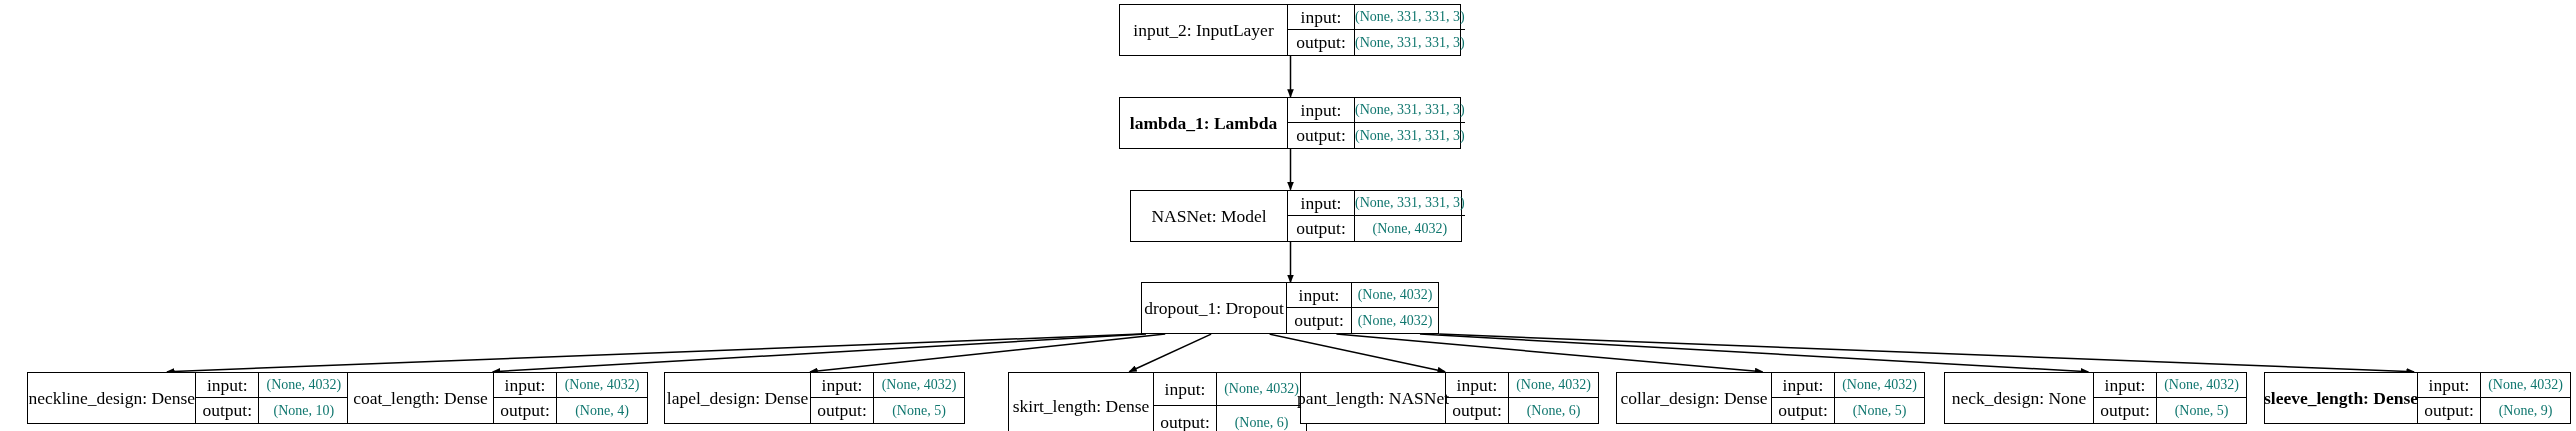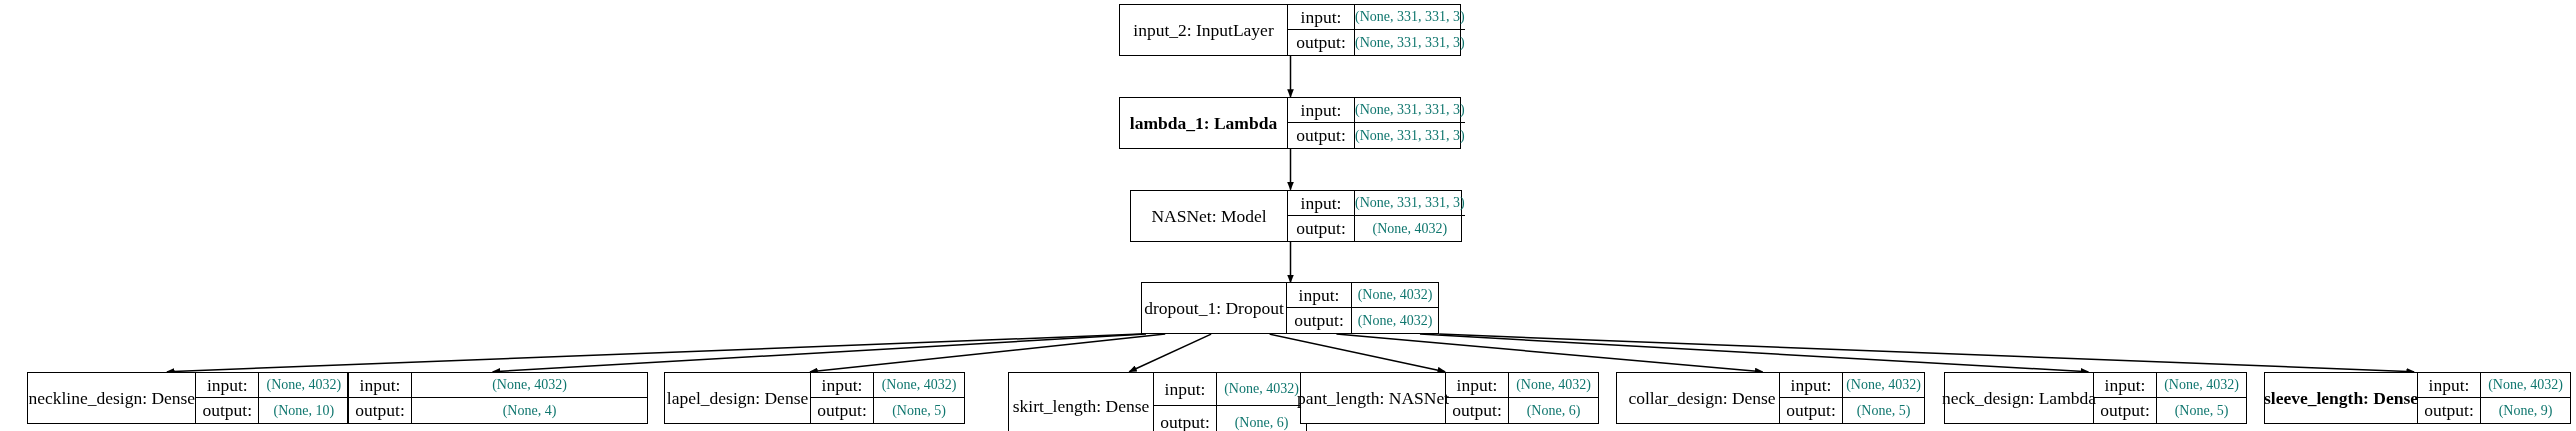--- a/index.html
+++ b/index.html
@@ -170,20 +170,21 @@
             <div class="io-label" style="width: 63px; min-width: 63px;">input:</div>
             <div class="io-shape">(None, 4032)</div>
           </div>
           <div class="io-row bottom">
             <div class="io-label" style="width: 63px; min-width: 63px;">output:</div>
             <div class="io-shape">(None, 10)</div>
           </div>
         </div>
       </div>
       <div class="node" style="left: 347px; top: 372px; width: 301px; height: 52px;">
+        <div class="node-name" style="width: 145px; min-width: 145px;">coat_length: Dense</div>
         <div class="io-table">
           <div class="io-row top">
             <div class="io-label" style="width: 63px; min-width: 63px;">input:</div>
             <div class="io-shape">(None, 4032)</div>
           </div>
           <div class="io-row bottom">
             <div class="io-label" style="width: 63px; min-width: 63px;">output:</div>
             <div class="io-shape">(None, 4)</div>
           </div>
         </div>
@@ -221,34 +222,34 @@
             <div class="io-label" style="width: 63px; min-width: 63px;">input:</div>
             <div class="io-shape">(None, 4032)</div>
           </div>
           <div class="io-row bottom">
             <div class="io-label" style="width: 63px; min-width: 63px;">output:</div>
             <div class="io-shape">(None, 6)</div>
           </div>
         </div>
       </div>
       <div class="node" style="left: 1616px; top: 372px; width: 309px; height: 52px;">
-        <div class="node-name" style="width: 154px; min-width: 154px; margin-left: 8px;">collar_design: Dense</div>
+        <div class="node-name" style="width: 154px; min-width: 154px;">collar_design: Dense</div>
         <div class="io-table">
           <div class="io-row top">
             <div class="io-label" style="width: 63px; min-width: 63px;">input:</div>
             <div class="io-shape">(None, 4032)</div>
           </div>
           <div class="io-row bottom">
             <div class="io-label" style="width: 63px; min-width: 63px;">output:</div>
             <div class="io-shape">(None, 5)</div>
           </div>
         </div>
       </div>
       <div class="node" style="left: 1944px; top: 372px; width: 303px; height: 52px;">
-        <div class="node-name" style="width: 148px; min-width: 148px;">neck_design: Lambda</div>
+        <div class="node-name" style="width: 148px; min-width: 148px;">neck_design: None</div>
         <div class="io-table">
           <div class="io-row top">
             <div class="io-label" style="width: 63px; min-width: 63px;">input:</div>
             <div class="io-shape">(None, 4032)</div>
           </div>
           <div class="io-row bottom">
             <div class="io-label" style="width: 63px; min-width: 63px;">output:</div>
             <div class="io-shape">(None, 5)</div>
           </div>
         </div>

